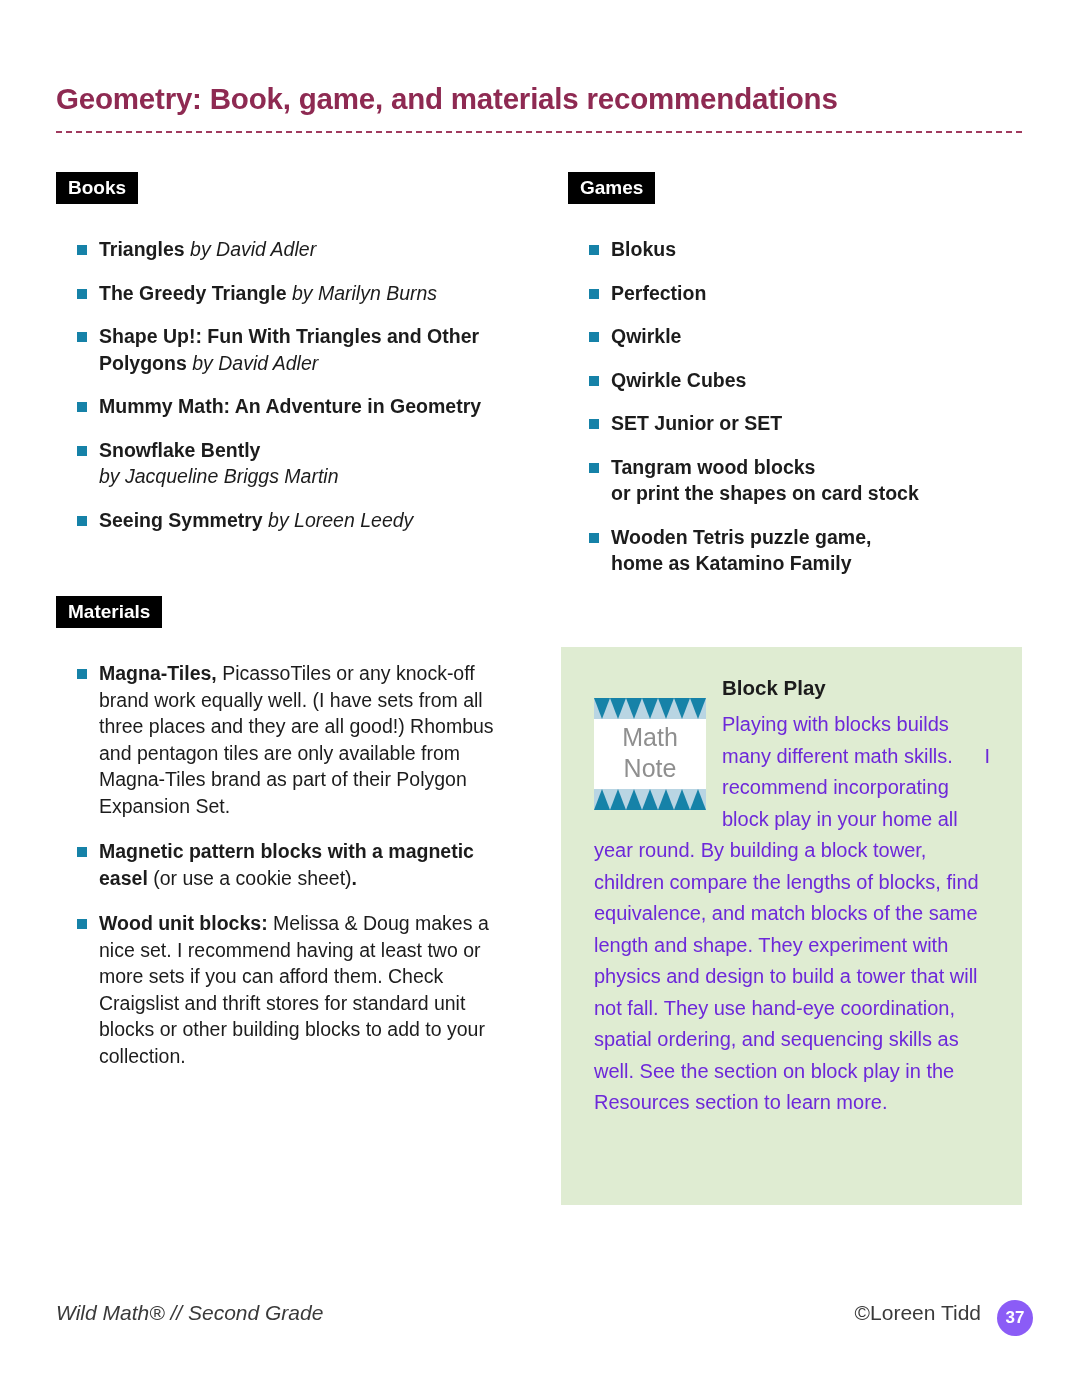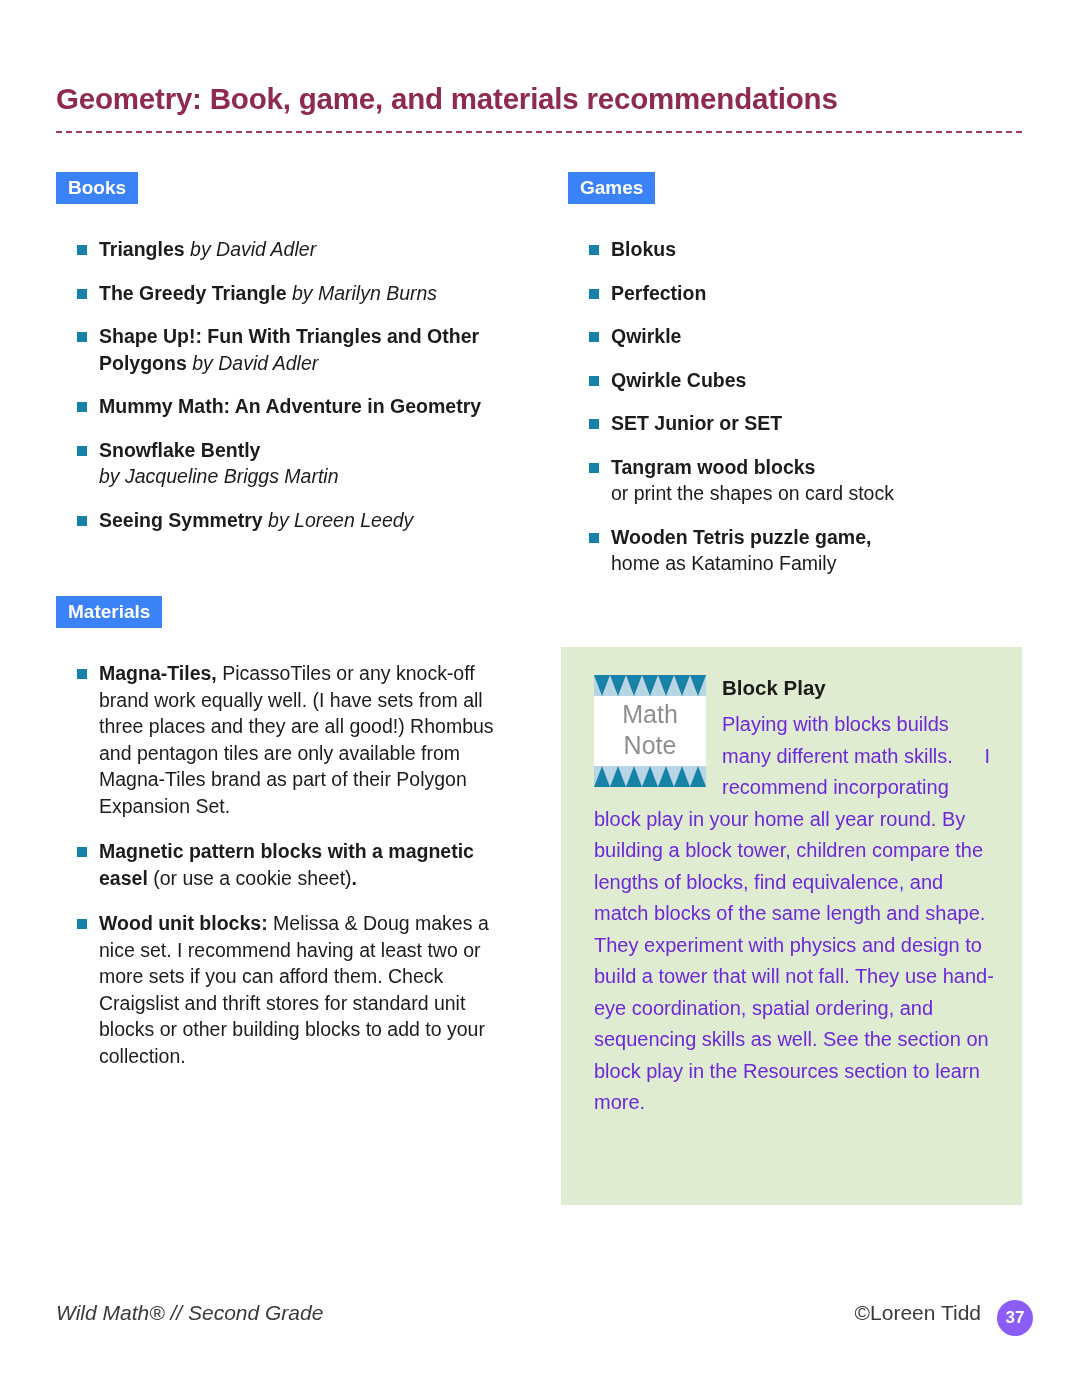--- a/index.html
+++ b/index.html
@@ -39,21 +39,21 @@
     left: 56px;
     top: 131px;
     width: 966px;
     height: 0;
     border-top: 2.5px dashed #a03a5e;
   }
 
   
   .chip {
     position: absolute;
-    background: #3b82f6;
+    background: #000000;
     color: #ffffff;
     font-weight: bold;
     font-size: 19px;
     padding: 6px 12px 7px 12px;
     line-height: 1;
     white-space: nowrap;
   }
   #chip-books     { left: 56px;  top: 172px; }
   #chip-games     { left: 568px; top: 172px; }
   #chip-materials { left: 56px;  top: 596px; }
@@ -84,21 +84,21 @@
     position: absolute;
     left: 7px;
     top: 9px;
     width: 10px;
     height: 10px;
     background: #1682a8;
   }
   .ttl  { font-weight: bold; }
   .auth { font-style: italic; font-weight: normal; }
   .plain{ font-weight: normal; font-style: normal; }
-  .sub  { display: block; font-weight: normal; }
+  .sub  { display: block; font-weight: bold; }
   .sub-i{ display: block; font-weight: normal; font-style: italic; }
 
   
   #col-materials ul.biglist > li {
     margin-bottom: 19px;
     line-height: 26.5px;
   }
 
   
   .note-box {
@@ -117,20 +117,21 @@
   }
   .note-icon {
     float: left;
     width: 112px;
     height: 112px;
     margin-right: 16px;
     margin-bottom: 4px;
     background: #ffffff;
     position: relative;
     overflow: hidden;
+    margin-top: 23px;
   }
   .zig {
     position: absolute;
     left: 0;
     width: 112px;
     height: 21px;
     background: #b9d5e3;
   }
   .zig.top { top: 0; }
   .zig.bot { bottom: 0; }

